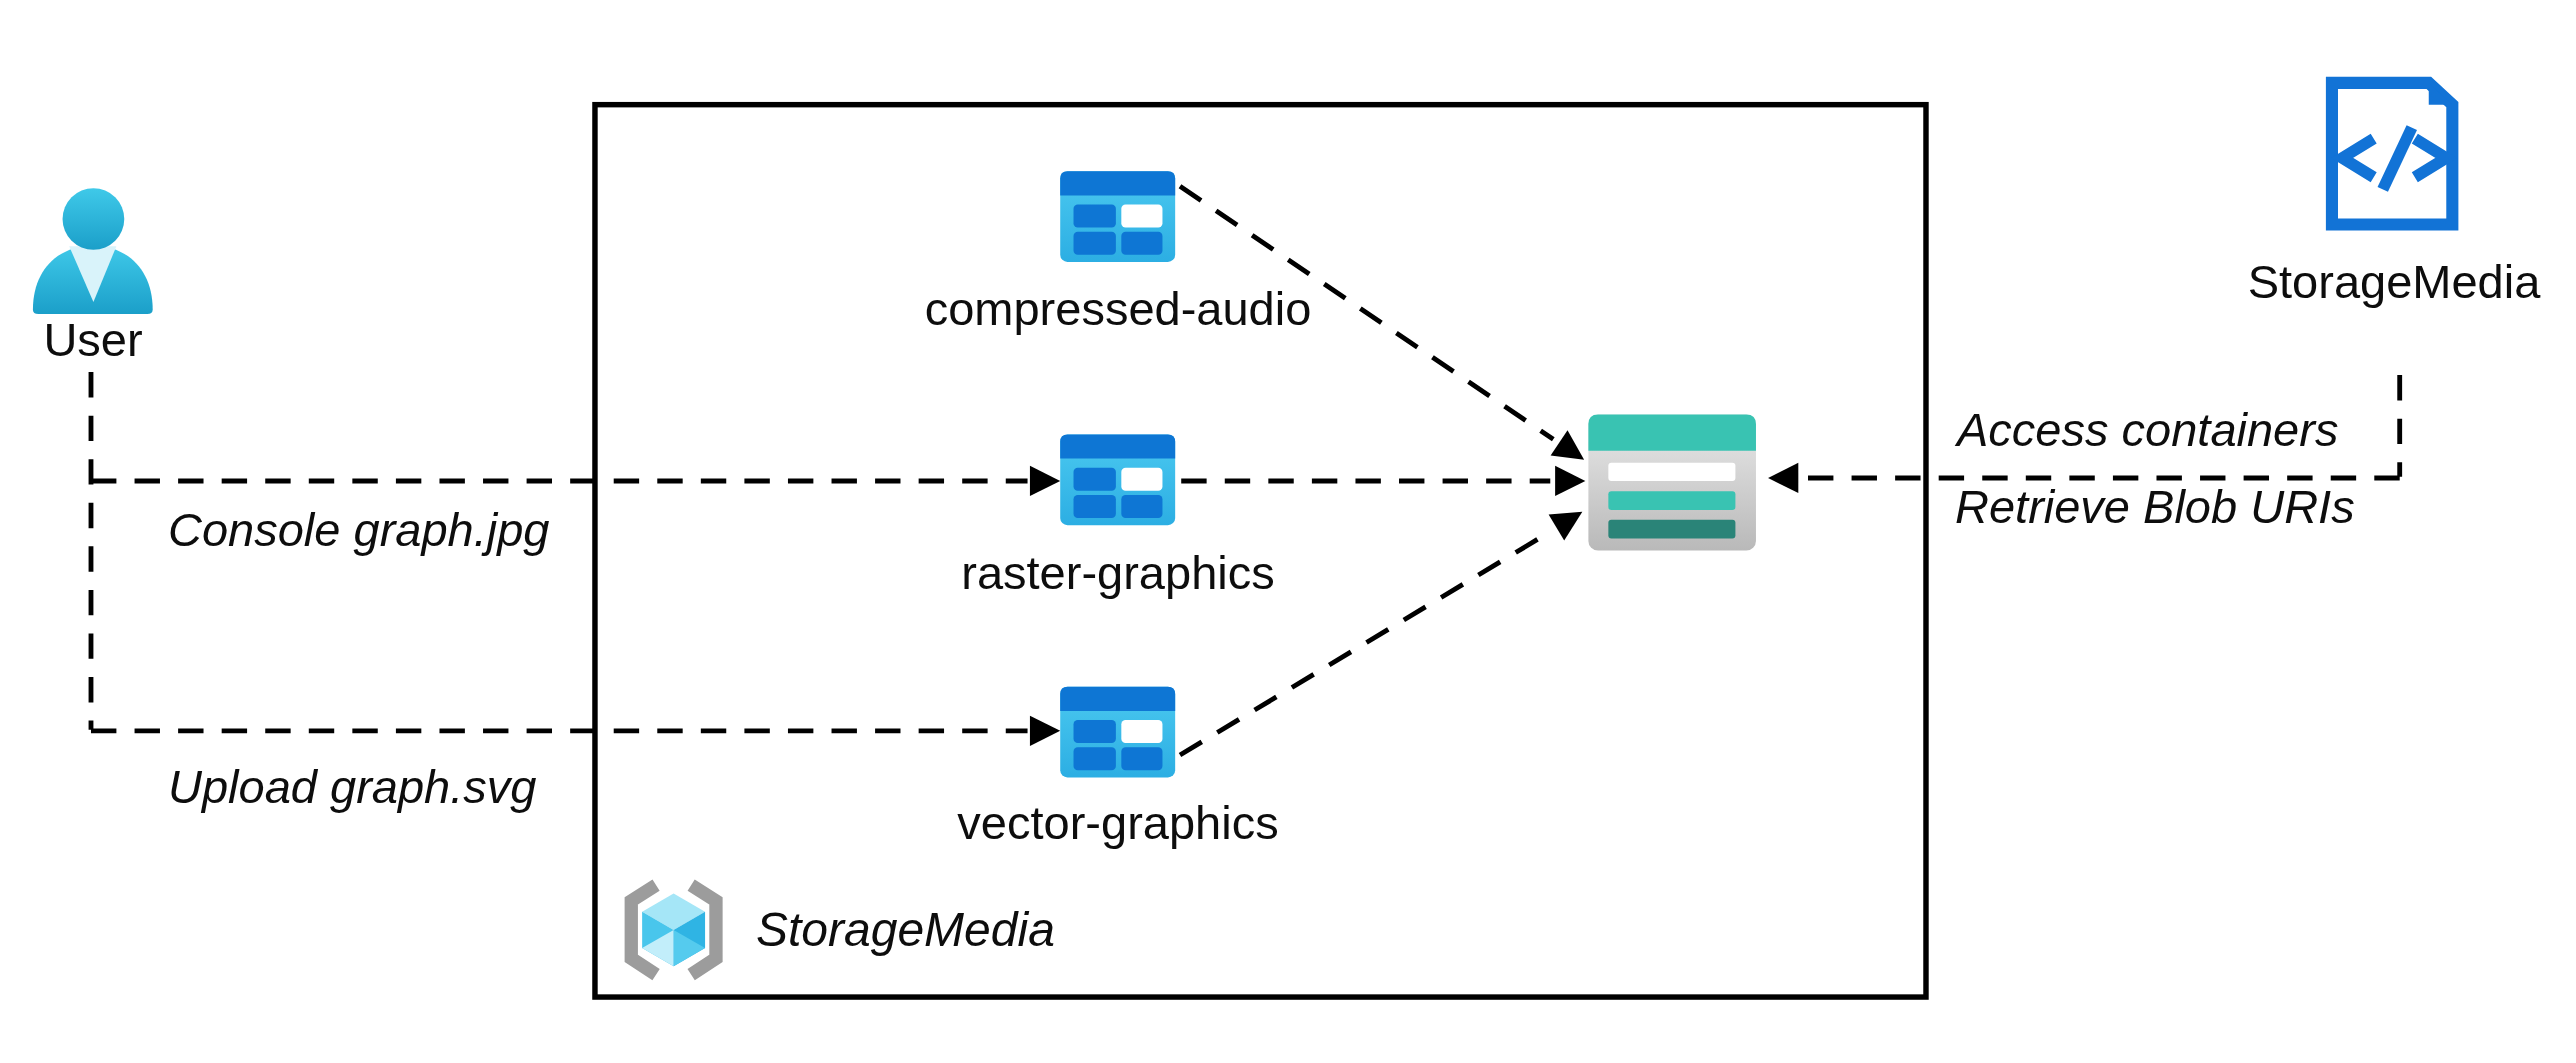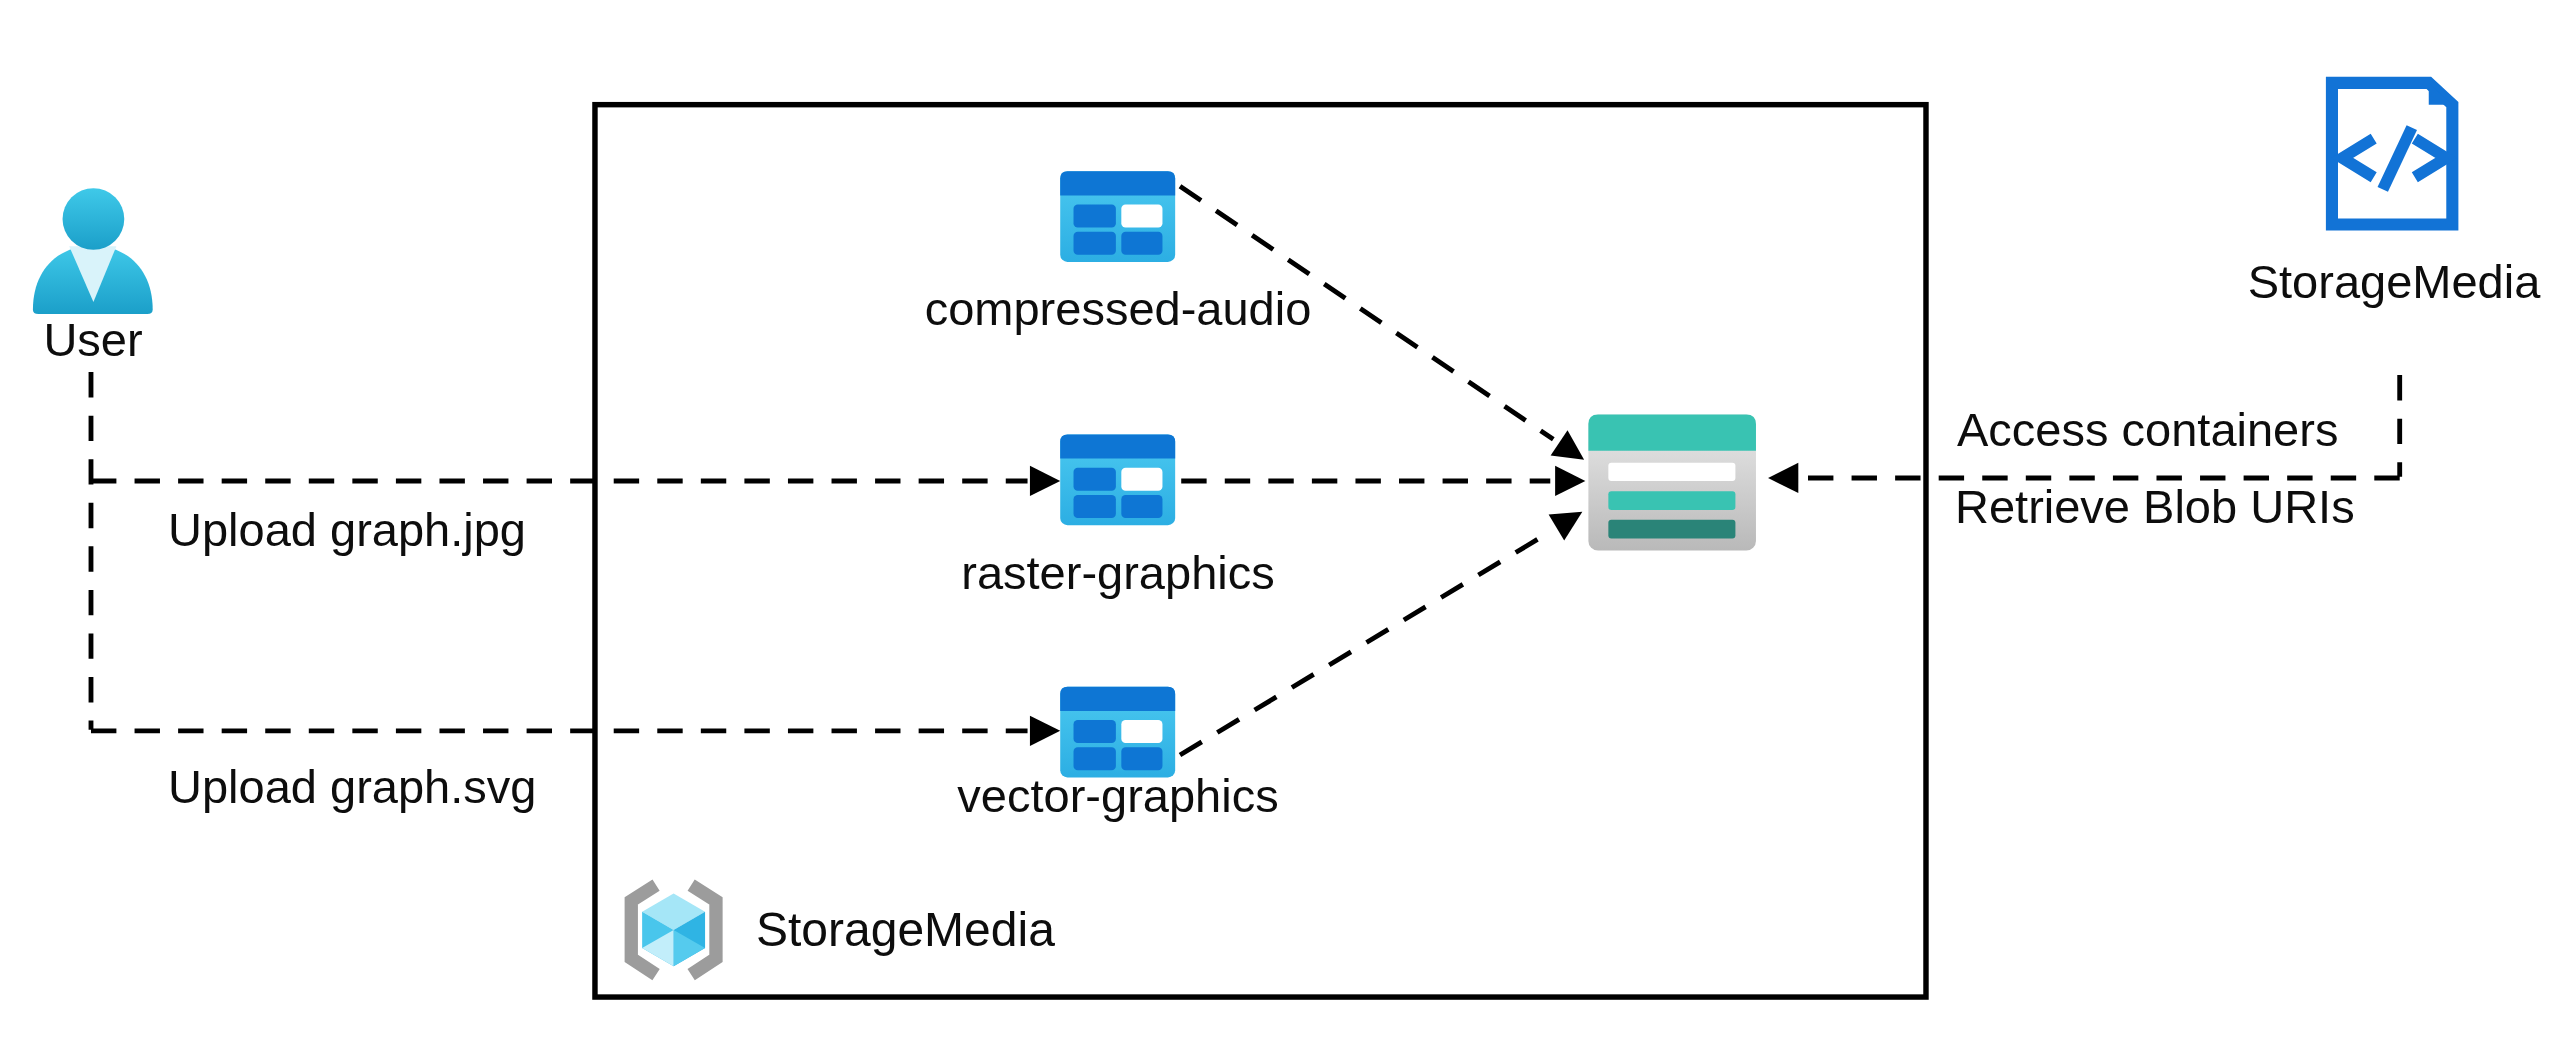--- a/index.html
+++ b/index.html
@@ -13,21 +13,21 @@
   #stage svg.layer{position:absolute;left:0;top:0;}
   .lbl{
     position:absolute;
     font-size:47px;
     line-height:1.15;
     color:#0d0d0d;
     white-space:nowrap;
     letter-spacing:0px;
   }
   .lbl.center{transform:translate(-50%,-50%);text-align:center;}
-  .lbl.vcenter{transform:translate(0,-50%);}
+  .lbl.vcenter{transform:translate(0,-50%);font-style:italic;}
   .lbl.big{font-size:48px;}
 </style>
 </head>
 <body>
 
 <div id="stage">
 
   <svg class="layer" width="2576" height="1063" viewBox="0 0 4257 1757">
     <defs>
       <linearGradient id="gradUser" x1="0" y1="0" x2="0" y2="1">
@@ -114,29 +114,29 @@
         <polygon points="1061,1507 1113,1537 1113,1597 1061,1567" fill="#49c6ec"></polygon>
         <polygon points="1165,1507 1165,1567 1113,1597 1113,1537" fill="#2fb4e4"></polygon>
         <polygon points="1061,1567 1113,1537 1113,1597" fill="#c2eefa"></polygon>
         <polygon points="1113,1597 1113,1537 1165,1567" fill="#55cbee"></polygon>
       </g>
     </g>
   </svg>
 
   <div class="lbl center" style="left:93px;top:340px">User</div>
 
-  <div class="lbl vcenter" style="left:168px;top:530px">Upload graph.jpg</div>
+  <div class="lbl vcenter" style="left:168px;top:530px">Console graph.jpg</div>
 
   <div class="lbl vcenter" style="left:168px;top:787px">Upload graph.svg</div>
 
   <div class="lbl center" style="left:1118px;top:309px">compressed-audio</div>
 
   <div class="lbl center" style="left:1118px;top:573px">raster-graphics</div>
 
-  <div class="lbl center" style="left:1118px;top:796px">vector-graphics</div>
+  <div class="lbl center" style="left:1118px;top:823px">vector-graphics</div>
 
 
   <div class="lbl vcenter big" style="left:756px;top:930px">StorageMedia</div>
 
   <div class="lbl center" style="left:2394px;top:282px">StorageMedia</div>
 
 
   <div class="lbl vcenter" style="left:1957px;top:430px">Access containers</div>
 
   <div class="lbl vcenter" style="left:1955px;top:507px">Retrieve Blob URIs</div>

